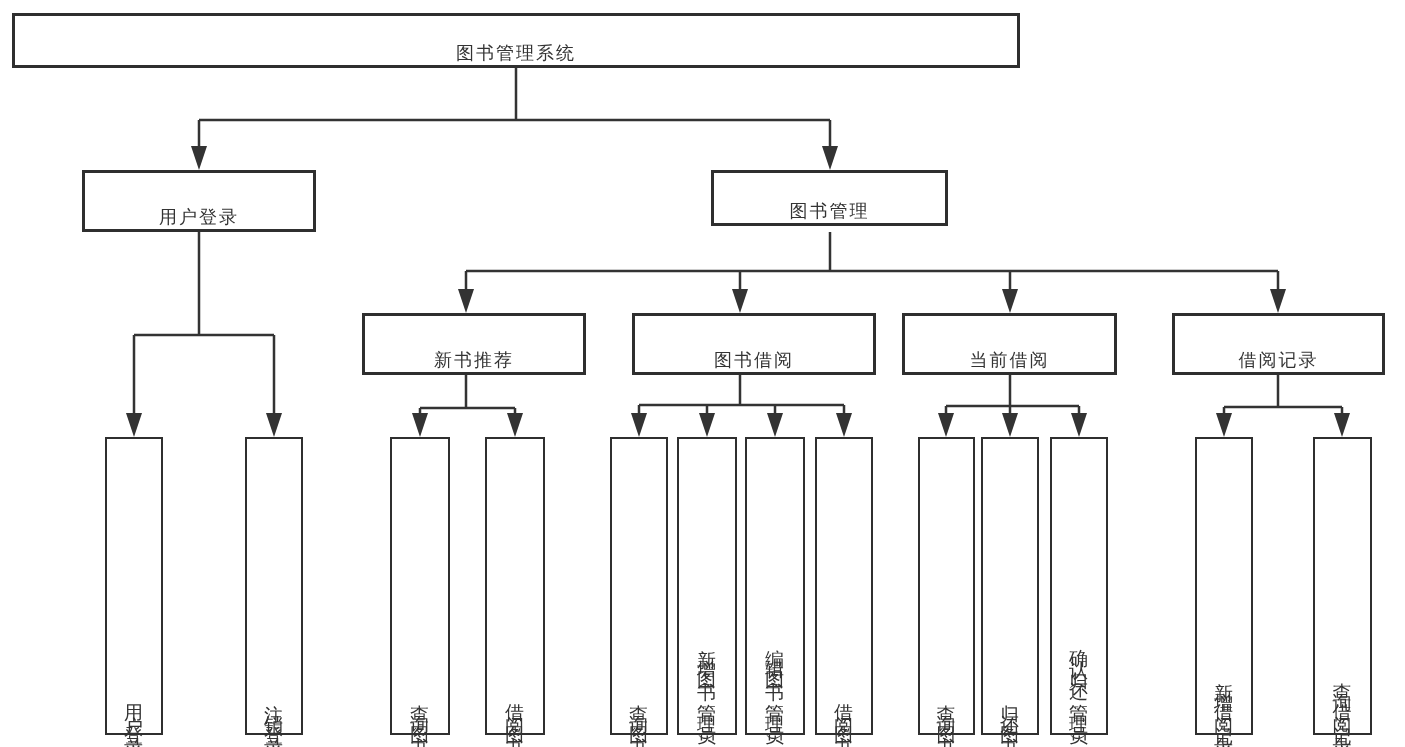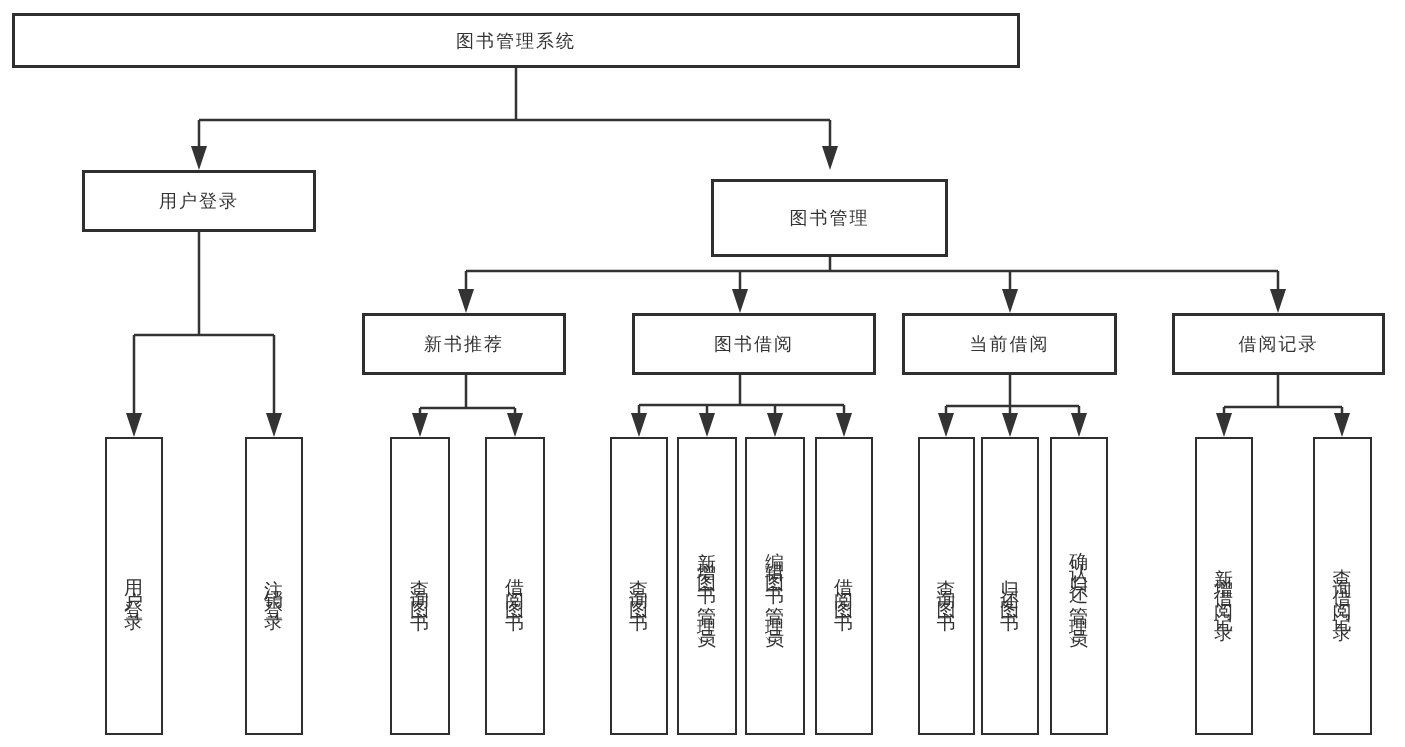--- a/index.html
+++ b/index.html
@@ -10,21 +10,21 @@
     background: #ffffff;
     font-family: "Liberation Sans", sans-serif;
     overflow: hidden;
   }
   .box {
     position: absolute;
     background: #ffffff;
     border: 3px solid #2f2f2f;
     box-sizing: border-box;
     display: flex;
-    align-items: center;
+    align-items: flex-end;
     justify-content: center;
     color: #333333;
     z-index: 2;
   }
   .box.leaf { border-width: 2.5px; }
   .hlabel {
     font-size: 18px;
     letter-spacing: 2px;
     white-space: nowrap;
   }
@@ -96,25 +96,25 @@
     <polygon points="1334,413 1350,413 1342,437"></polygon>
   </svg>
 
   <div class="box" style="left:12px; top:13px; width:1008px; height:55px;">
     <span class="hlabel">图书管理系统</span>
   </div>
 
   <div class="box" style="left:82px; top:170px; width:234px; height:62px;">
     <span class="hlabel">用户登录</span>
   </div>
-  <div class="box" style="left:711px; top:179px; width:237px; height:78px;">
+  <div class="box" style="left:711px; top:170px; width:237px; height:56px;">
     <span class="hlabel">图书管理</span>
   </div>
 
-  <div class="box" style="left:362px; top:313px; width:204px; height:62px;">
+  <div class="box" style="left:362px; top:313px; width:224px; height:62px;">
     <span class="hlabel">新书推荐</span>
   </div>
   <div class="box" style="left:632px; top:313px; width:244px; height:62px;">
     <span class="hlabel">图书借阅</span>
   </div>
   <div class="box" style="left:902px; top:313px; width:215px; height:62px;">
     <span class="hlabel">当前借阅</span>
   </div>
   <div class="box" style="left:1172px; top:313px; width:213px; height:62px;">
     <span class="hlabel">借阅记录</span>

